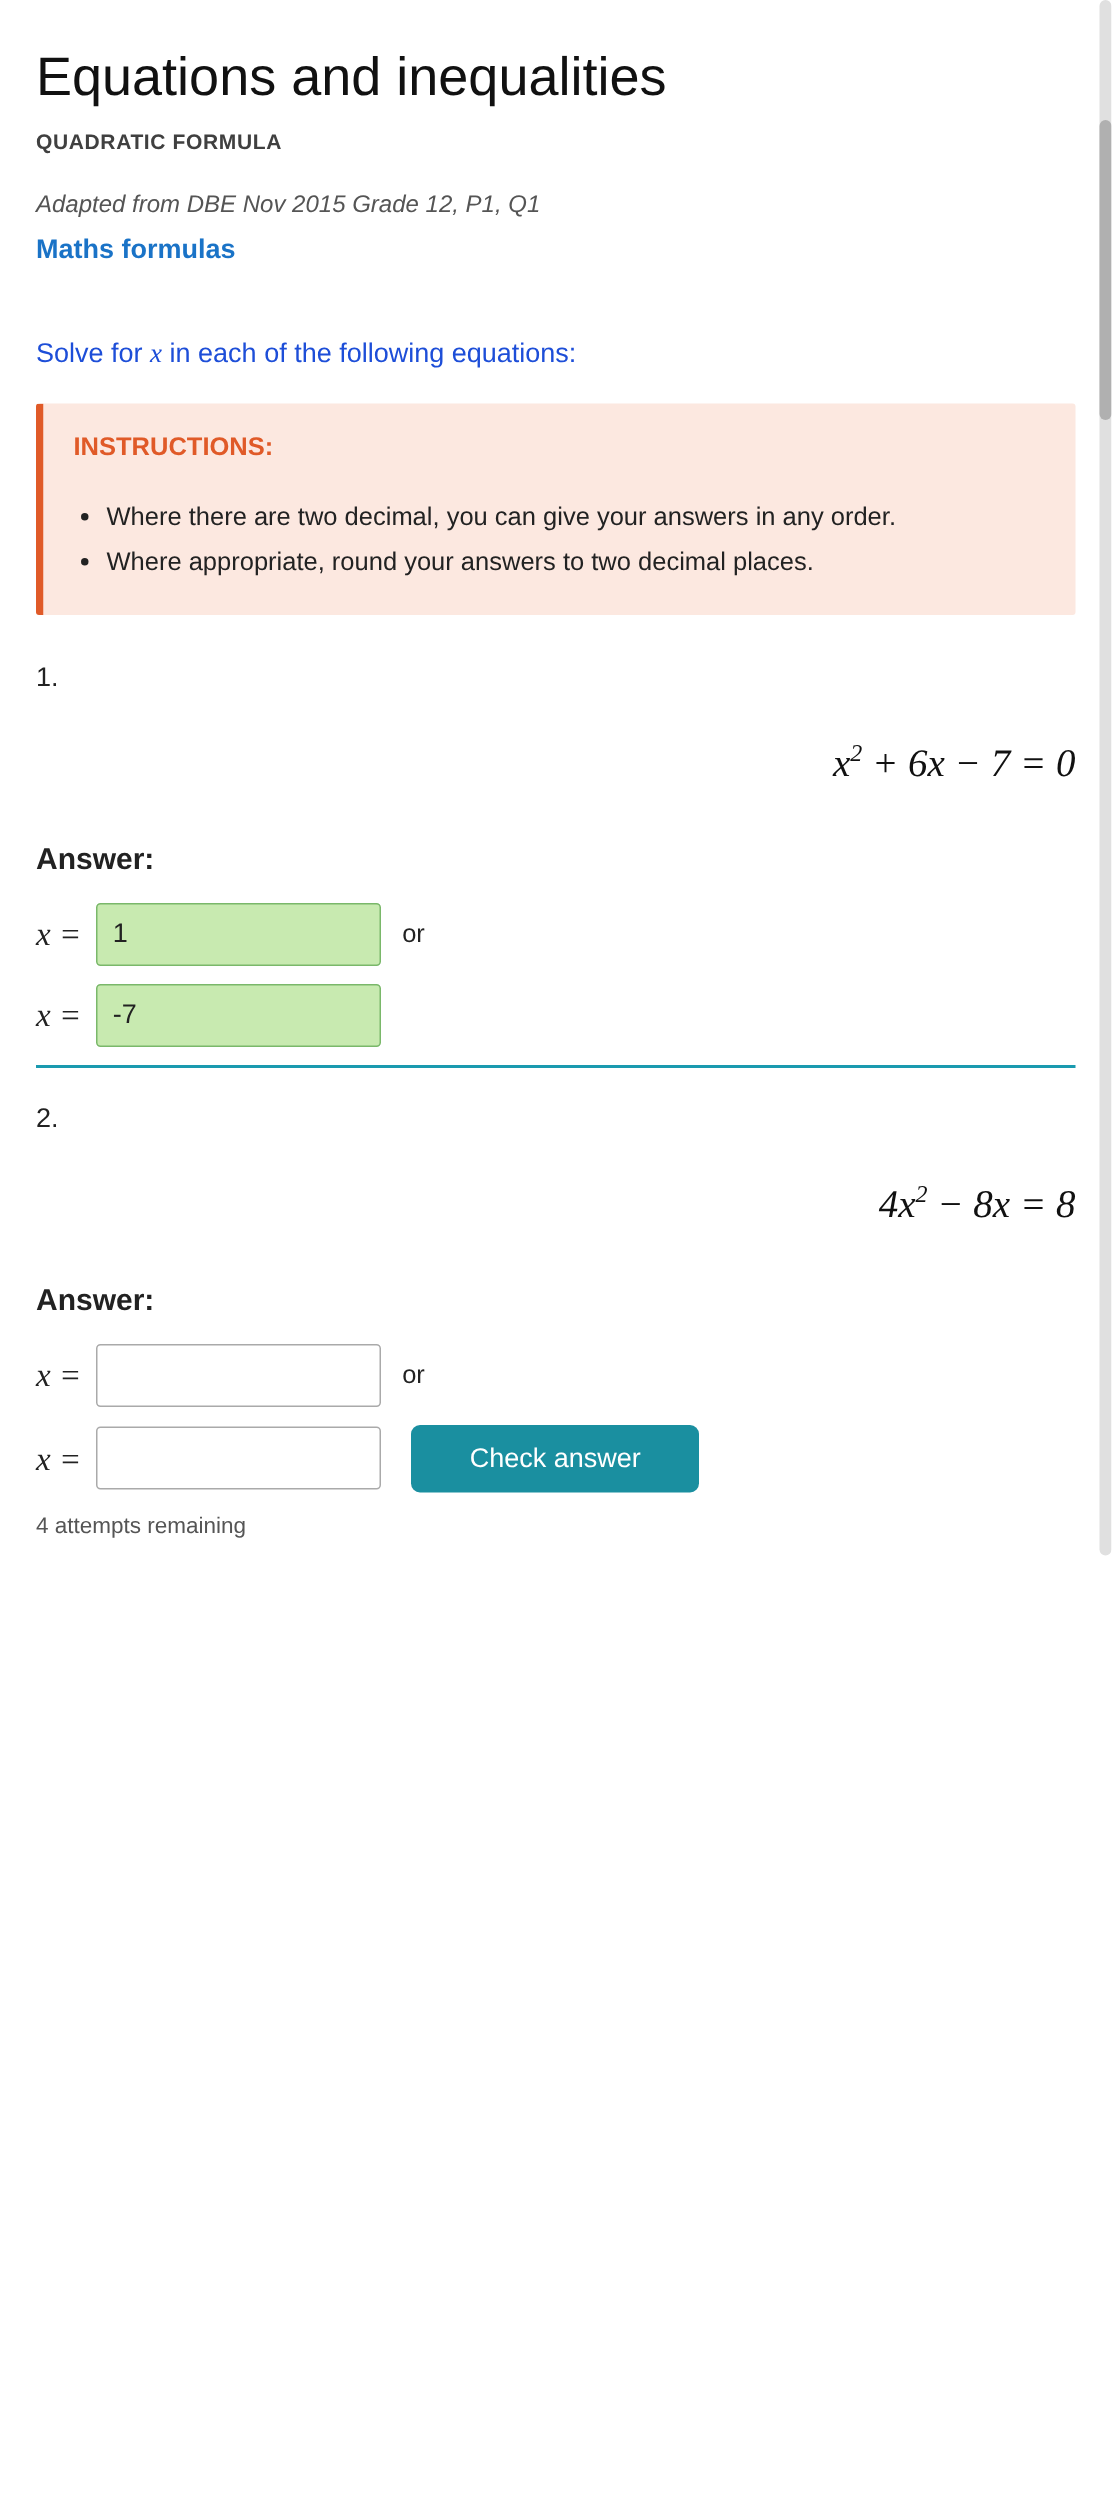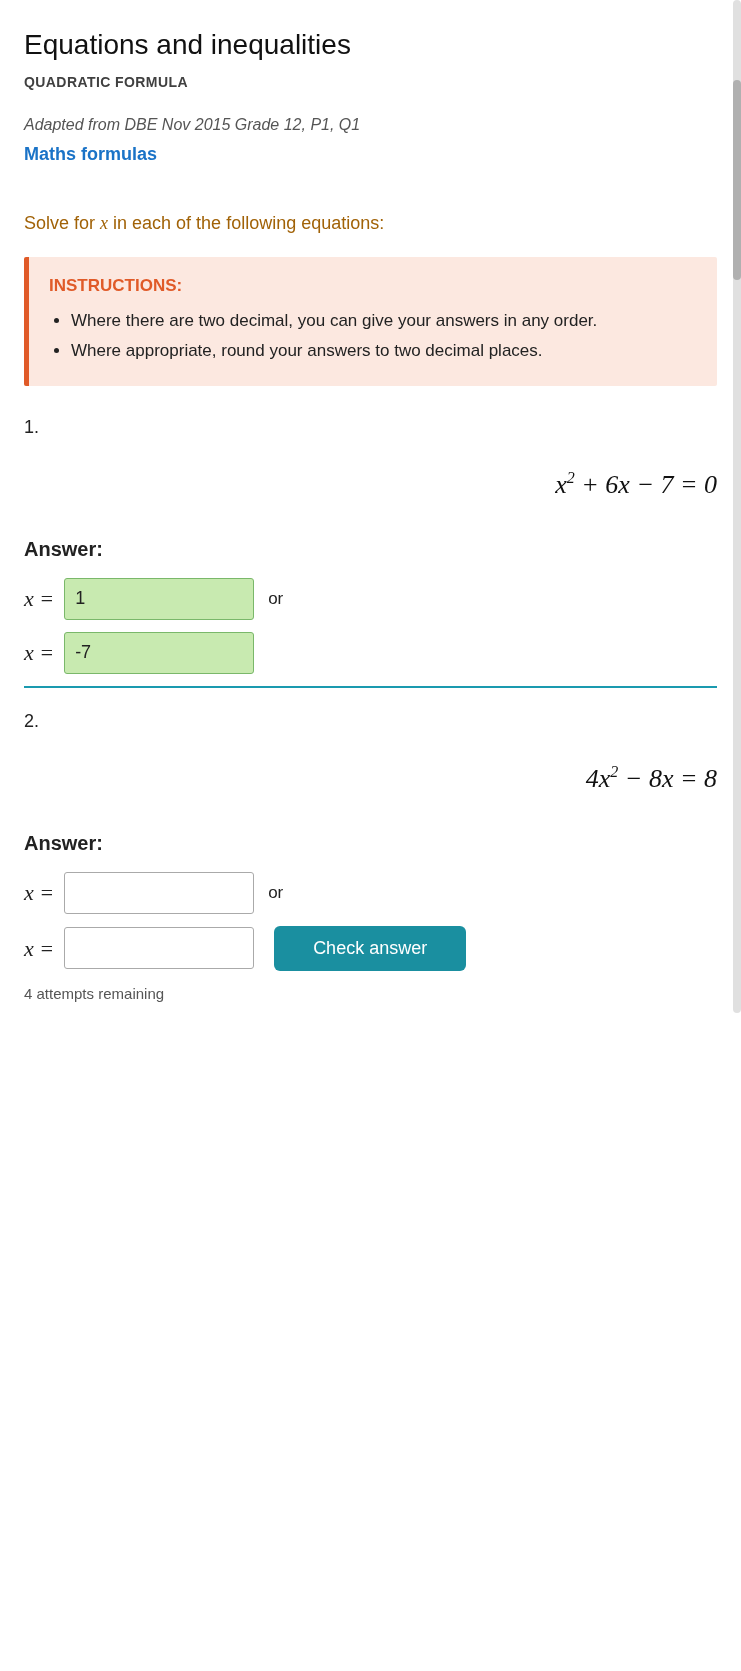--- a/index.html
+++ b/index.html
@@ -38,21 +38,21 @@
     .scrollbar-thumb {
       position: absolute;
       top: 80px;
       width: 8px;
       height: 200px;
       background: #b0b0b0;
       border-radius: 4px;
     }
 
     .page-title {
-      font-size: 28px;
+      font-size: 36px;
       font-weight: 400;
       margin-bottom: 6px;
       color: #111;
     }
 
     .subtitle {
       font-size: 14px;
       font-weight: 700;
       color: #404040;
       letter-spacing: 0.03em;
@@ -70,21 +70,21 @@
       color: #1a73c7;
       font-size: 18px;
       text-decoration: none;
       margin-bottom: 24px;
       display: inline-block;
       font-weight: bold;
     }
 
     .instruction-text {
       font-size: 18px;
-      color: #a16207;
+      color: #1d4ed8;
       margin-bottom: 20px;
       margin-top: 18px;
     }
 
     .instruction-text em {
       font-style: italic;
       font-family: Georgia, serif;
     }
 
     .instructions-box {
@@ -92,21 +92,21 @@
       background: #fce8e0;
       padding: 16px 20px 16px 20px;
       margin-bottom: 28px;
       border-radius: 2px;
     }
 
     .instructions-label {
       color: #e05a28;
       font-weight: 700;
       font-size: 17px;
-      margin-bottom: 10px;
+      margin-bottom: 22px;
     }
 
     .instructions-list {
       list-style: disc;
       padding-left: 22px;
     }
 
     .instructions-list li {
       font-size: 17px;
       color: #222;

